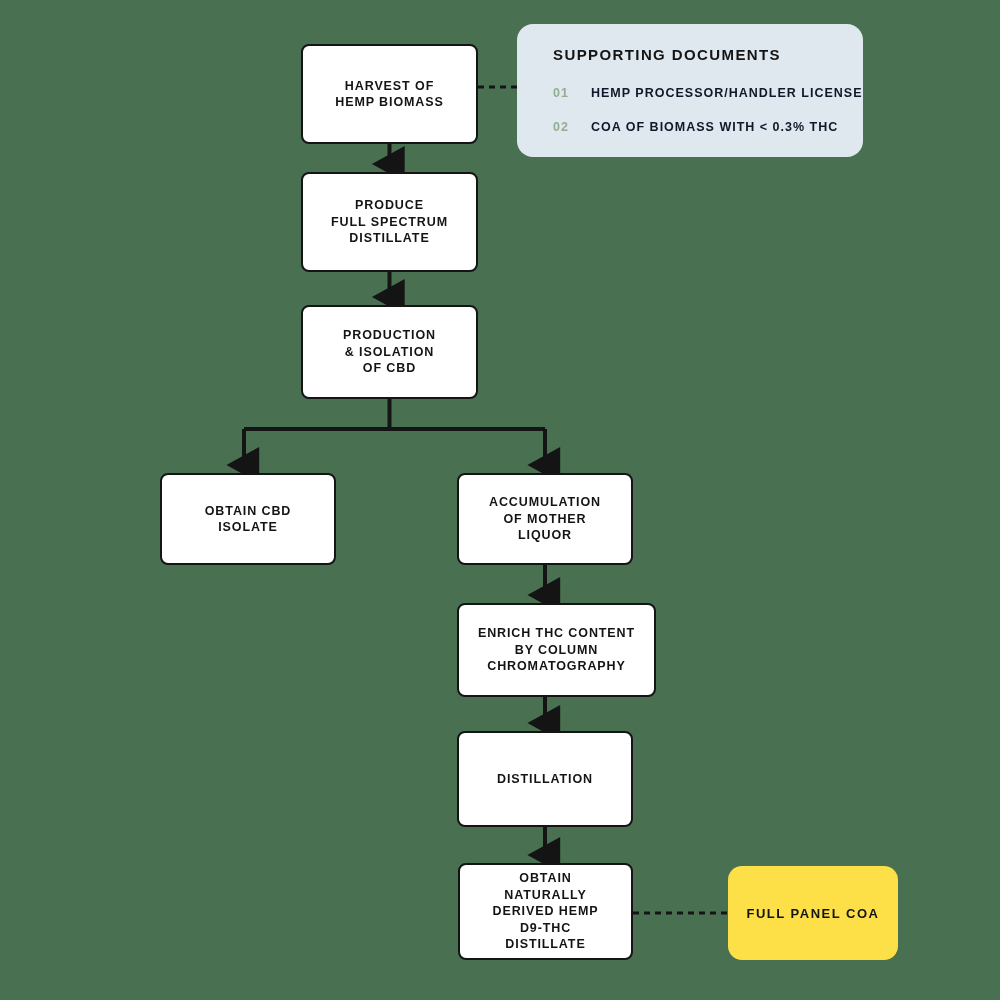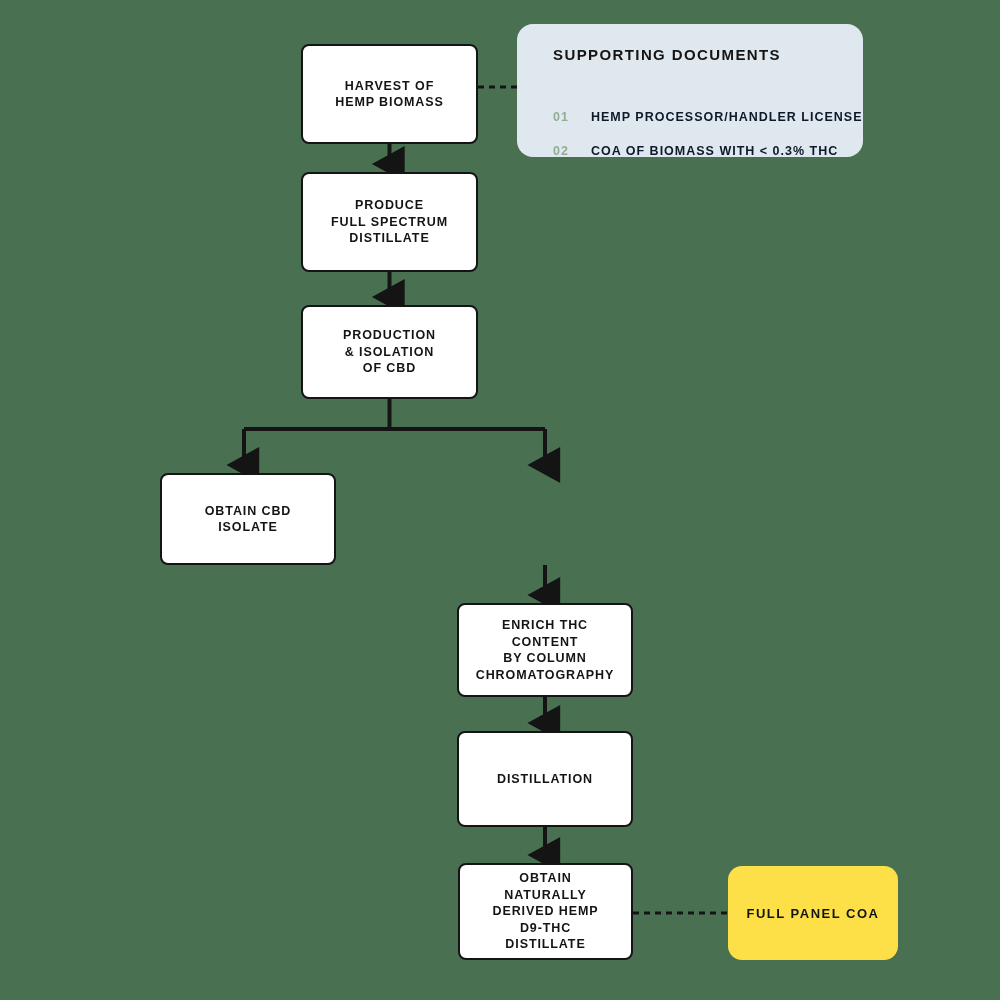--- a/index.html
+++ b/index.html
@@ -70,21 +70,20 @@
     align-items: baseline;
   }
   .doc-row.r0 { top: 62px; }
   .doc-row.r1 { top: 96px; }
   .doc-num {
     width: 38px;
     color: #93ad93;
     font-weight: bold;
     font-size: 12.5px;
     letter-spacing: 1.1px;
-    margin-top: 24px;
   }
   .doc-text {
     color: #0f172a;
     font-weight: bold;
     font-size: 12.5px;
     letter-spacing: 1.0px;
     text-transform: uppercase;
     white-space: nowrap;
   }
   .coa-panel {
@@ -151,22 +150,27 @@
     <div class="label">PRODUCTION
 &amp; ISOLATION
 OF CBD</div>
   </div>
 
   <div class="node" style="left:160px; top:473px; width:176px; height:92px;">
     <div class="label">OBTAIN CBD
 ISOLATE</div>
   </div>
 
-
-  <div class="node" style="left:457px; top:603px; width:176px; height:94px;">
+  <div class="node" style="left:457px; top:473px; width:176px; height:92px;">
+    <div class="label">ACCUMULATION
+OF MOTHER
+LIQUOR</div>
+  </div>
+
+  <div class="node" style="left:457px; top:603px; width:199px; height:94px;">
     <div class="label">ENRICH THC CONTENT
 BY COLUMN
 CHROMATOGRAPHY</div>
   </div>
 
   <div class="node" style="left:457px; top:731px; width:176px; height:96px;">
     <div class="label">DISTILLATION</div>
   </div>
 
   <div class="node" style="left:458px; top:863px; width:175px; height:97px;">

